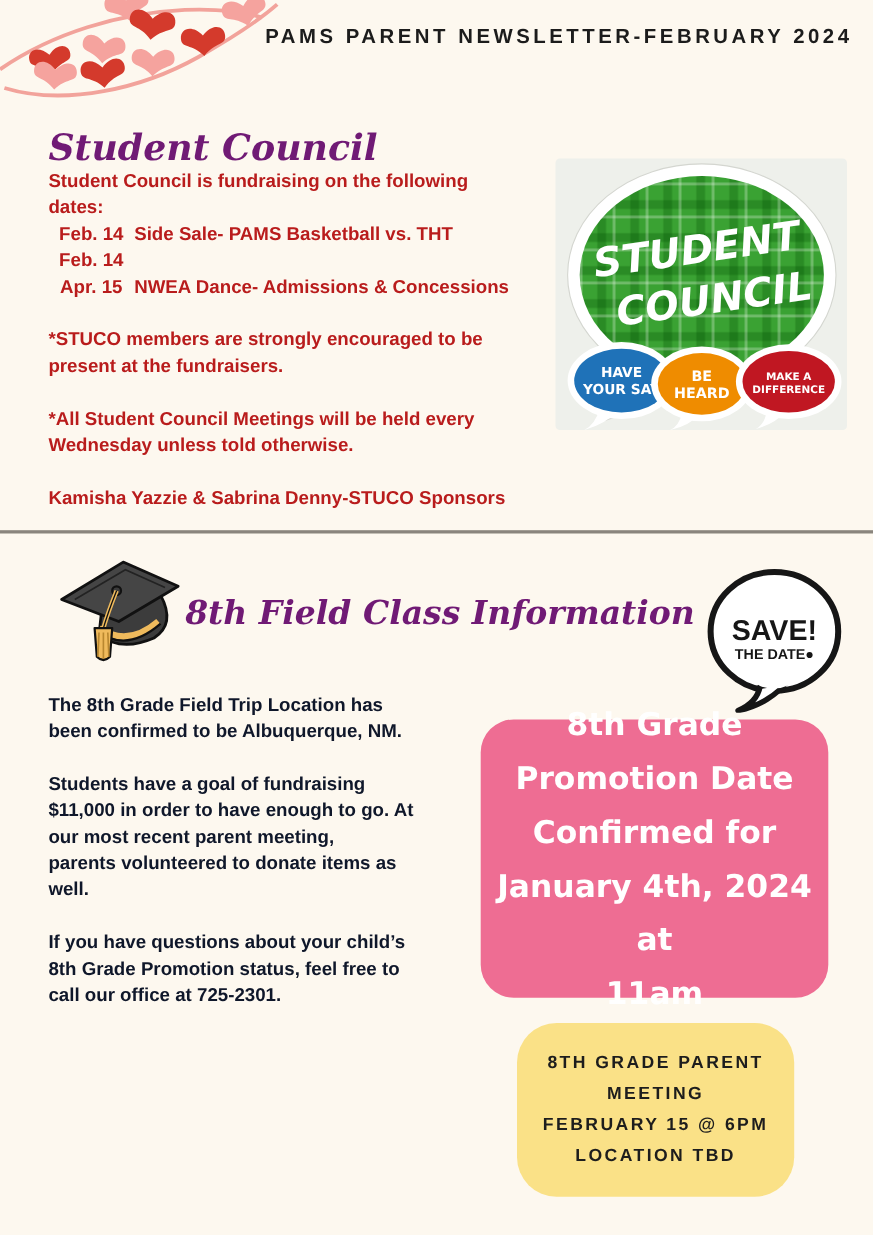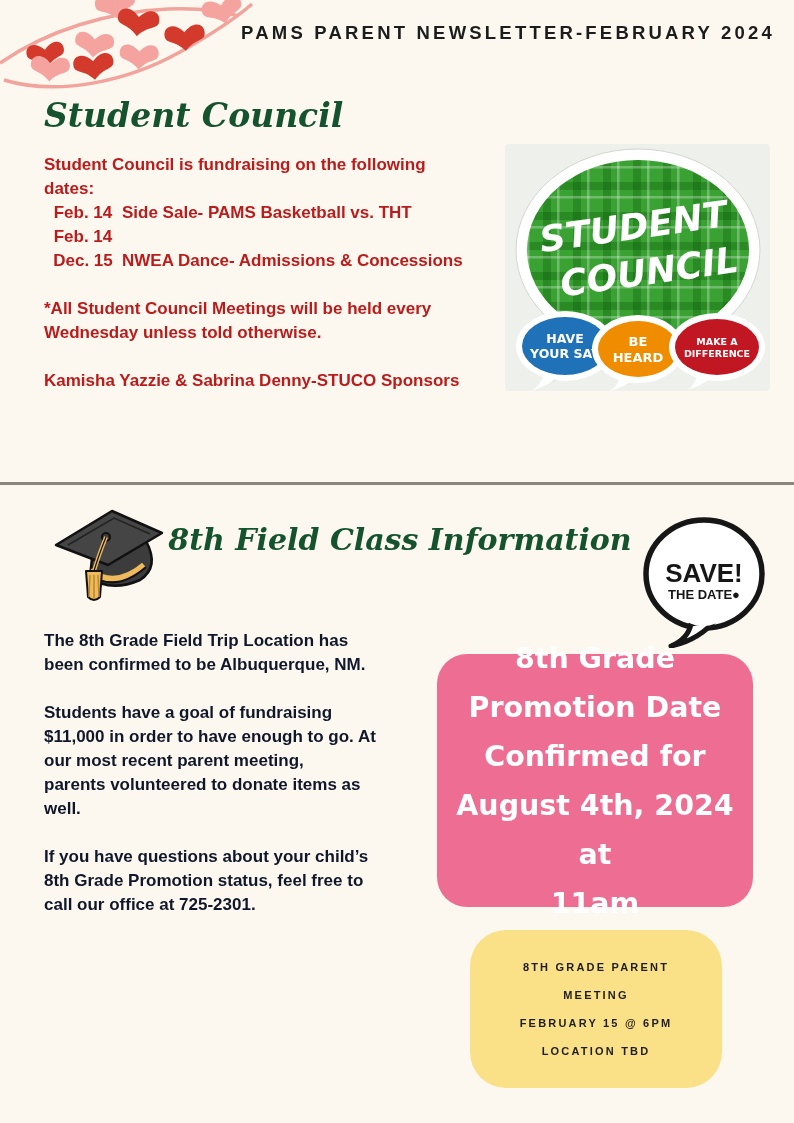--- a/index.html
+++ b/index.html
@@ -16,21 +16,22 @@
   .hearts{position:absolute;left:0;top:0;}
   .newsletter-title{
     position:absolute;top:22px;right:19px;
     font-size:18.5px;font-weight:800;letter-spacing:3.2px;
     color:#1c1c1c;white-space:nowrap;
   }
 
   .script-heading{
     font-family:"DejaVu Serif", serif;
     font-style:italic;font-weight:700;
-    color:#14532d;
+    color:#701a75;
+    margin-top:18px;
   }
   .sc-heading{position:absolute;left:44px;top:96px;font-size:33px;}
   .eg-heading{position:absolute;left:160px;top:522px;width:480px;text-align:center;font-size:30px;}
 
   
   .sc-text{
     position:absolute;left:44px;top:153px;width:465px;
     color:#b91c1c;font-weight:700;font-size:17px;line-height:24px;
   }
   .pre{white-space:pre-line;}
@@ -62,21 +63,21 @@
     background:#EE6D93;border-radius:30px;
     display:flex;align-items:center;justify-content:center;text-align:center;
     color:#ffffff;
     font-family:"DejaVu Sans", sans-serif;
     font-weight:700;font-size:28.5px;line-height:49px;
   }
   .meeting-card{
     position:absolute;left:470px;top:930px;width:252px;height:158px;
     background:#FAE187;border-radius:36px;
     display:flex;align-items:center;justify-content:center;text-align:center;
-    color:#1d1d1d;font-weight:800;font-size:11px;line-height:28px;letter-spacing:2.2px;
+    color:#1d1d1d;font-weight:800;font-size:16px;line-height:28px;letter-spacing:2.2px;
   }
 </style>
 </head>
 <body>
 
 <div class="page">
 
   <svg class="hearts" width="270" height="100" viewBox="0 0 270 100">
     <defs>
       <path id="heart" d="M0 7 C -7 -1 -13 2 -13 -4 C -13 -10 -6 -12 0 -5 C 6 -12 13 -10 13 -4 C 13 2 7 -1 0 7 Z"></path>
@@ -103,24 +104,26 @@
 dates:</div>
     <div class="sched">
       <div class="sched-row">
         <span class="sched-date">Feb. 14</span>
         <span>Side Sale- PAMS Basketball vs. THT</span>
       </div>
       <div class="sched-row">
         <span class="sched-date">Feb. 14</span>
       </div>
       <div class="sched-row">
-        <span class="sched-date">Dec. 15</span>
+        <span class="sched-date">Apr. 15</span>
         <span>NWEA Dance- Admissions &amp; Concessions</span>
       </div>
     </div>
+    <div class="pre mt">*STUCO members are strongly encouraged to be
+present at the fundraisers.</div>
     <div class="pre mt">*All Student Council Meetings will be held every
 Wednesday unless told otherwise.</div>
     <div class="pre mt">Kamisha Yazzie &amp; Sabrina Denny-STUCO Sponsors</div>
   </div>
 
   <div class="sc-image">
     <svg width="265" height="247" viewBox="0 0 265 247">
       <defs>
         <pattern id="plaid" width="30" height="30" patternUnits="userSpaceOnUse">
           <rect width="30" height="30" fill="#3AA233"></rect>
@@ -192,21 +195,21 @@
 well.</div>
     <div class="pre mt">If you have questions about your child’s
 8th Grade Promotion status, feel free to
 call our office at 725-2301.</div>
   </div>
 
   <div class="promo-card">
     <div class="pre">8th Grade
 Promotion Date
 Confirmed for
-August 4th, 2024 at
+January 4th, 2024 at
 11am</div>
   </div>
 
   <div class="meeting-card">
     <div class="pre">8TH GRADE PARENT
 MEETING
 FEBRUARY 15 @ 6PM
 LOCATION TBD</div>
   </div>
 

